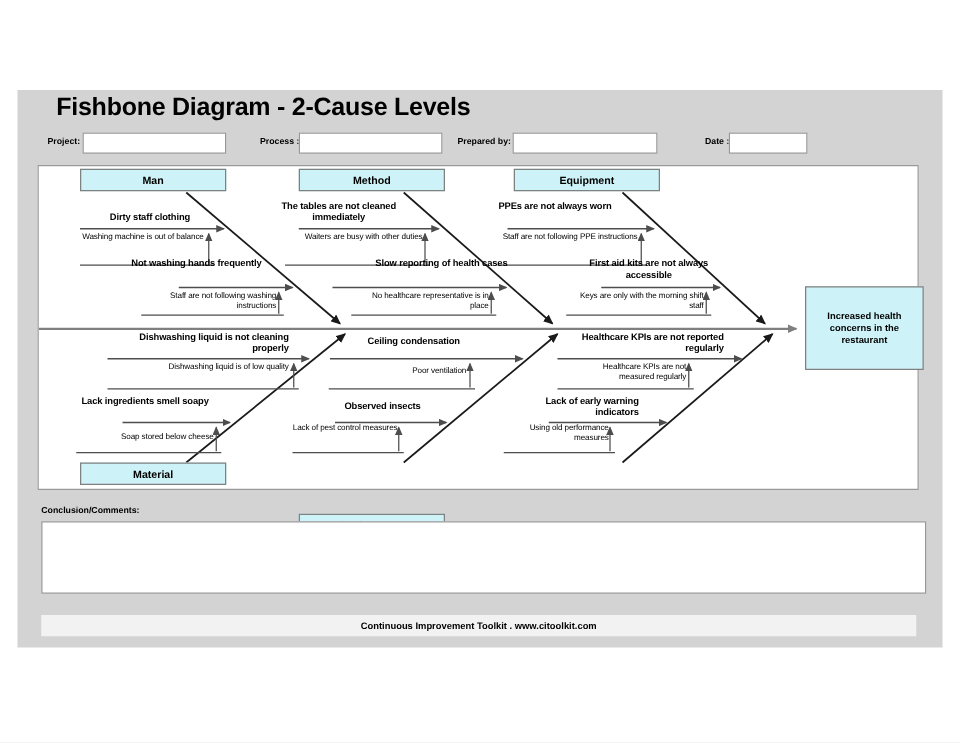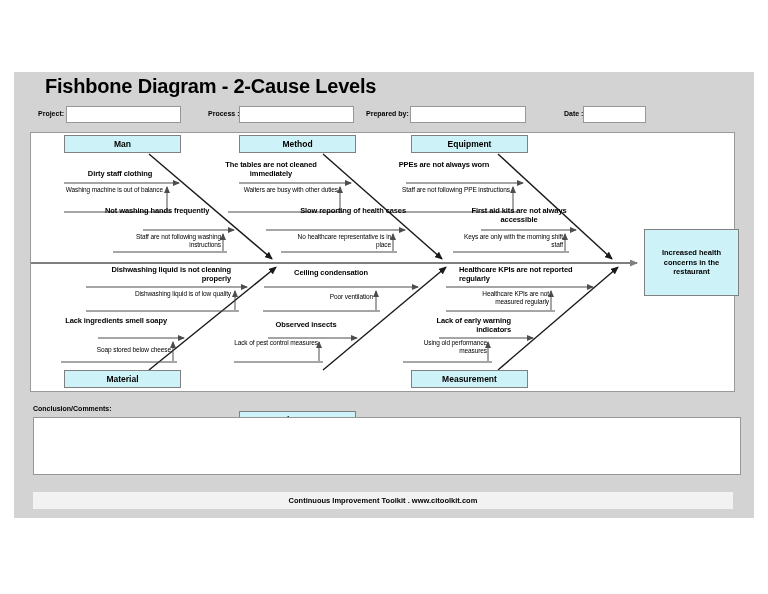--- a/index.html
+++ b/index.html
@@ -116,35 +116,34 @@
         <line x1="520" y1="177" x2="520" y2="158"></line>
         <line x1="457" y1="228" x2="457" y2="209"></line>
       </g>
     </svg>
 
     <div class="cat" style="left:33px;top:2px;">Man</div>
     <div class="cat" style="left:208px;top:2px;">Method</div>
     <div class="cat" style="left:380px;top:2px;">Equipment</div>
     <div class="cat" style="left:33px;top:237px;">Material</div>
     <div class="cat" style="left:208px;top:237px;margin-top:41px;">Environment</div>
-    <div class="cat" style="left:380px;top:237px;">Measurement</div>
 
     <div class="effect">Increased health concerns in the restaurant</div>
 
     <div class="pc" style="left:30px;top:36px;width:118px;text-align:center;">Dirty staff clothing</div>
     <div class="pc" style="left:74px;top:73px;width:112px;">Not washing hands frequently</div>
     <div class="pc" style="left:184px;top:27px;width:112px;text-align:center;">The tables are not cleaned immediately</div>
     <div class="pc" style="left:240px;top:73px;width:135px;text-align:right;">Slow reporting of health cases</div>
     <div class="pc" style="left:357px;top:27px;width:112px;text-align:center;">PPEs are not always worn</div>
     <div class="pc" style="left:428px;top:73px;width:120px;text-align:center;">First aid kits are not always accessible</div>
     <div class="pc" style="left:80px;top:132px;width:120px;text-align:right;">Dishwashing liquid is not cleaning properly</div>
     <div class="pc" style="left:28px;top:183px;width:108px;text-align:right;">Lack ingredients smell soapy</div>
     <div class="pc" style="left:244px;top:135px;width:112px;text-align:center;">Ceiling condensation</div>
     <div class="pc" style="left:219px;top:187px;width:112px;text-align:center;">Observed insects</div>
-    <div class="pc" style="left:428px;top:132px;width:120px;text-align:left;">Healthcare KPIs are not reported regularly</div>
+    <div class="pc" style="left:428px;top:132px;width:120px;text-align:right;">Healthcare KPIs are not reported regularly</div>
     <div class="pc" style="left:374px;top:183px;width:106px;text-align:right;">Lack of early warning indicators</div>
 
     <div class="sc" style="left:22px;top:53px;width:110px;text-align:right;">Washing machine is out of balance</div>
     <div class="sc" style="left:82px;top:100px;width:108px;text-align:right;">Staff are not following washing instructions</div>
     <div class="sc" style="left:197px;top:53px;width:110px;text-align:right;">Waiters are busy with other duties</div>
     <div class="sc" style="left:250px;top:100px;width:110px;text-align:right;">No healthcare representative is in place</div>
     <div class="sc" style="left:367px;top:53px;width:112px;text-align:right;">Staff are not following PPE instructions</div>
     <div class="sc" style="left:422px;top:100px;width:110px;text-align:right;">Keys are only with the morning shift staff</div>
     <div class="sc" style="left:88px;top:157px;width:112px;text-align:right;">Dishwashing liquid is of low quality</div>
     <div class="sc" style="left:30px;top:213px;width:110px;text-align:right;">Soap stored below cheese</div>

